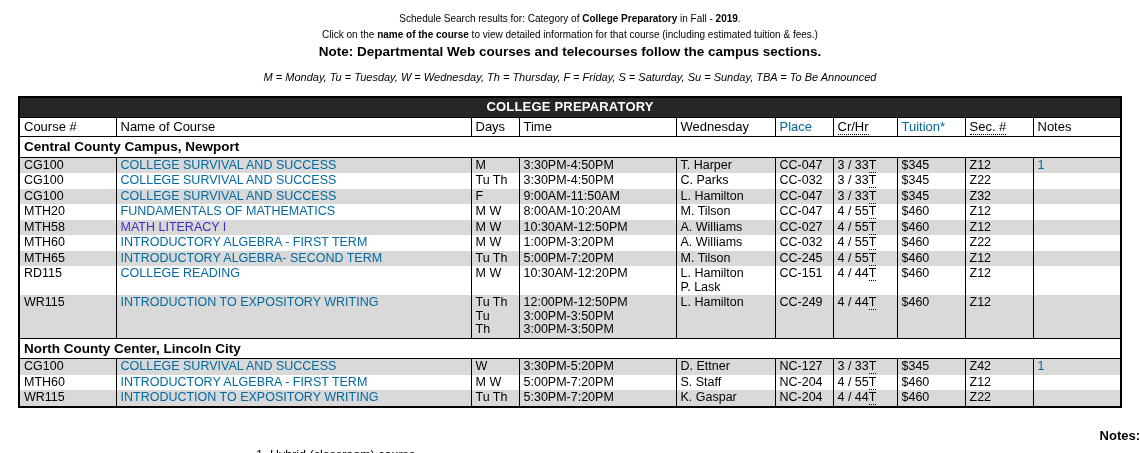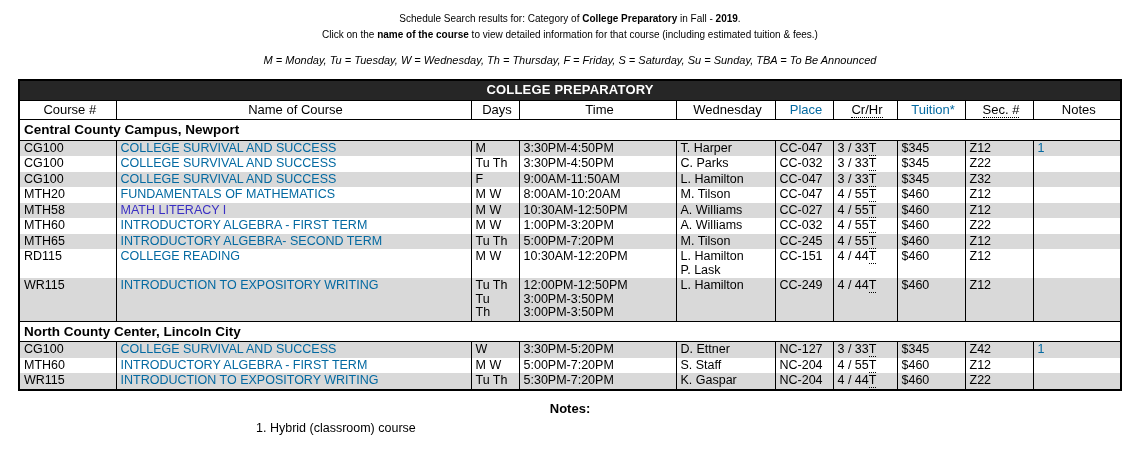--- a/index.html
+++ b/index.html
@@ -66,21 +66,20 @@
     letter-spacing: 0.2px;
   }
 
   tr.colhead td {
     border-bottom: 1px solid #000;
     border-top: 1px solid #000;
     font-size: 13px;
     padding-top: 2px;
     padding-bottom: 3px;
     background: #ffffff;
-    text-align: center;
   }
   .lnkhead { color: #1b1bf0; }
   .abbr { border-bottom: 1px dotted #000; }
 
   tr.section td {
     font-weight: bold;
     font-size: 13.5px;
     background: #ffffff;
     border-right: none;
     border-bottom: 1px solid #000;
@@ -103,41 +102,42 @@
   col.c-time  { width: 157px; }
   col.c-inst  { width: 99px; }
   col.c-place { width: 58px; }
   col.c-crhr  { width: 64px; }
   col.c-tui   { width: 68px; }
   col.c-sec   { width: 68px; }
   col.c-notes { width: 87px; }
 
   
   .notes-title {
-    text-align: center;
+    text-align: right;
     font-weight: bold;
     font-size: 13px;
-    margin-top: 10px;
+    margin-top: 20px;
   }
   .note-item {
     font-size: 12.5px;
     margin-top: 5px;
     padding-left: 256px;
   }
 </style>
 </head>
 <body>
 
 <div class="intro">
   <div class="intro-line">
     <span>Schedule Search results for: Category of </span><span class="b">College Preparatory</span><span> in Fall - </span><span class="b">2019</span><span>.</span>
   </div>
   <div class="intro-line">
     <span>Click on the </span><span class="b">name of the course</span><span> to view detailed information for that course (including estimated tuition &amp; fees.)</span>
   </div>
+  <div class="intro-note">Note: Departmental Web courses and telecourses follow the campus sections.</div>
   <div class="intro-legend">M = Monday, Tu = Tuesday, W = Wednesday, Th = Thursday, F = Friday, S = Saturday, Su = Sunday, TBA = To Be Announced</div>
 </div>
 
 <div class="table-wrap">
   <table class="sched">
     <colgroup>
       <col class="c-num">
         <col class="c-name">
         <col class="c-days">
         <col class="c-time">

